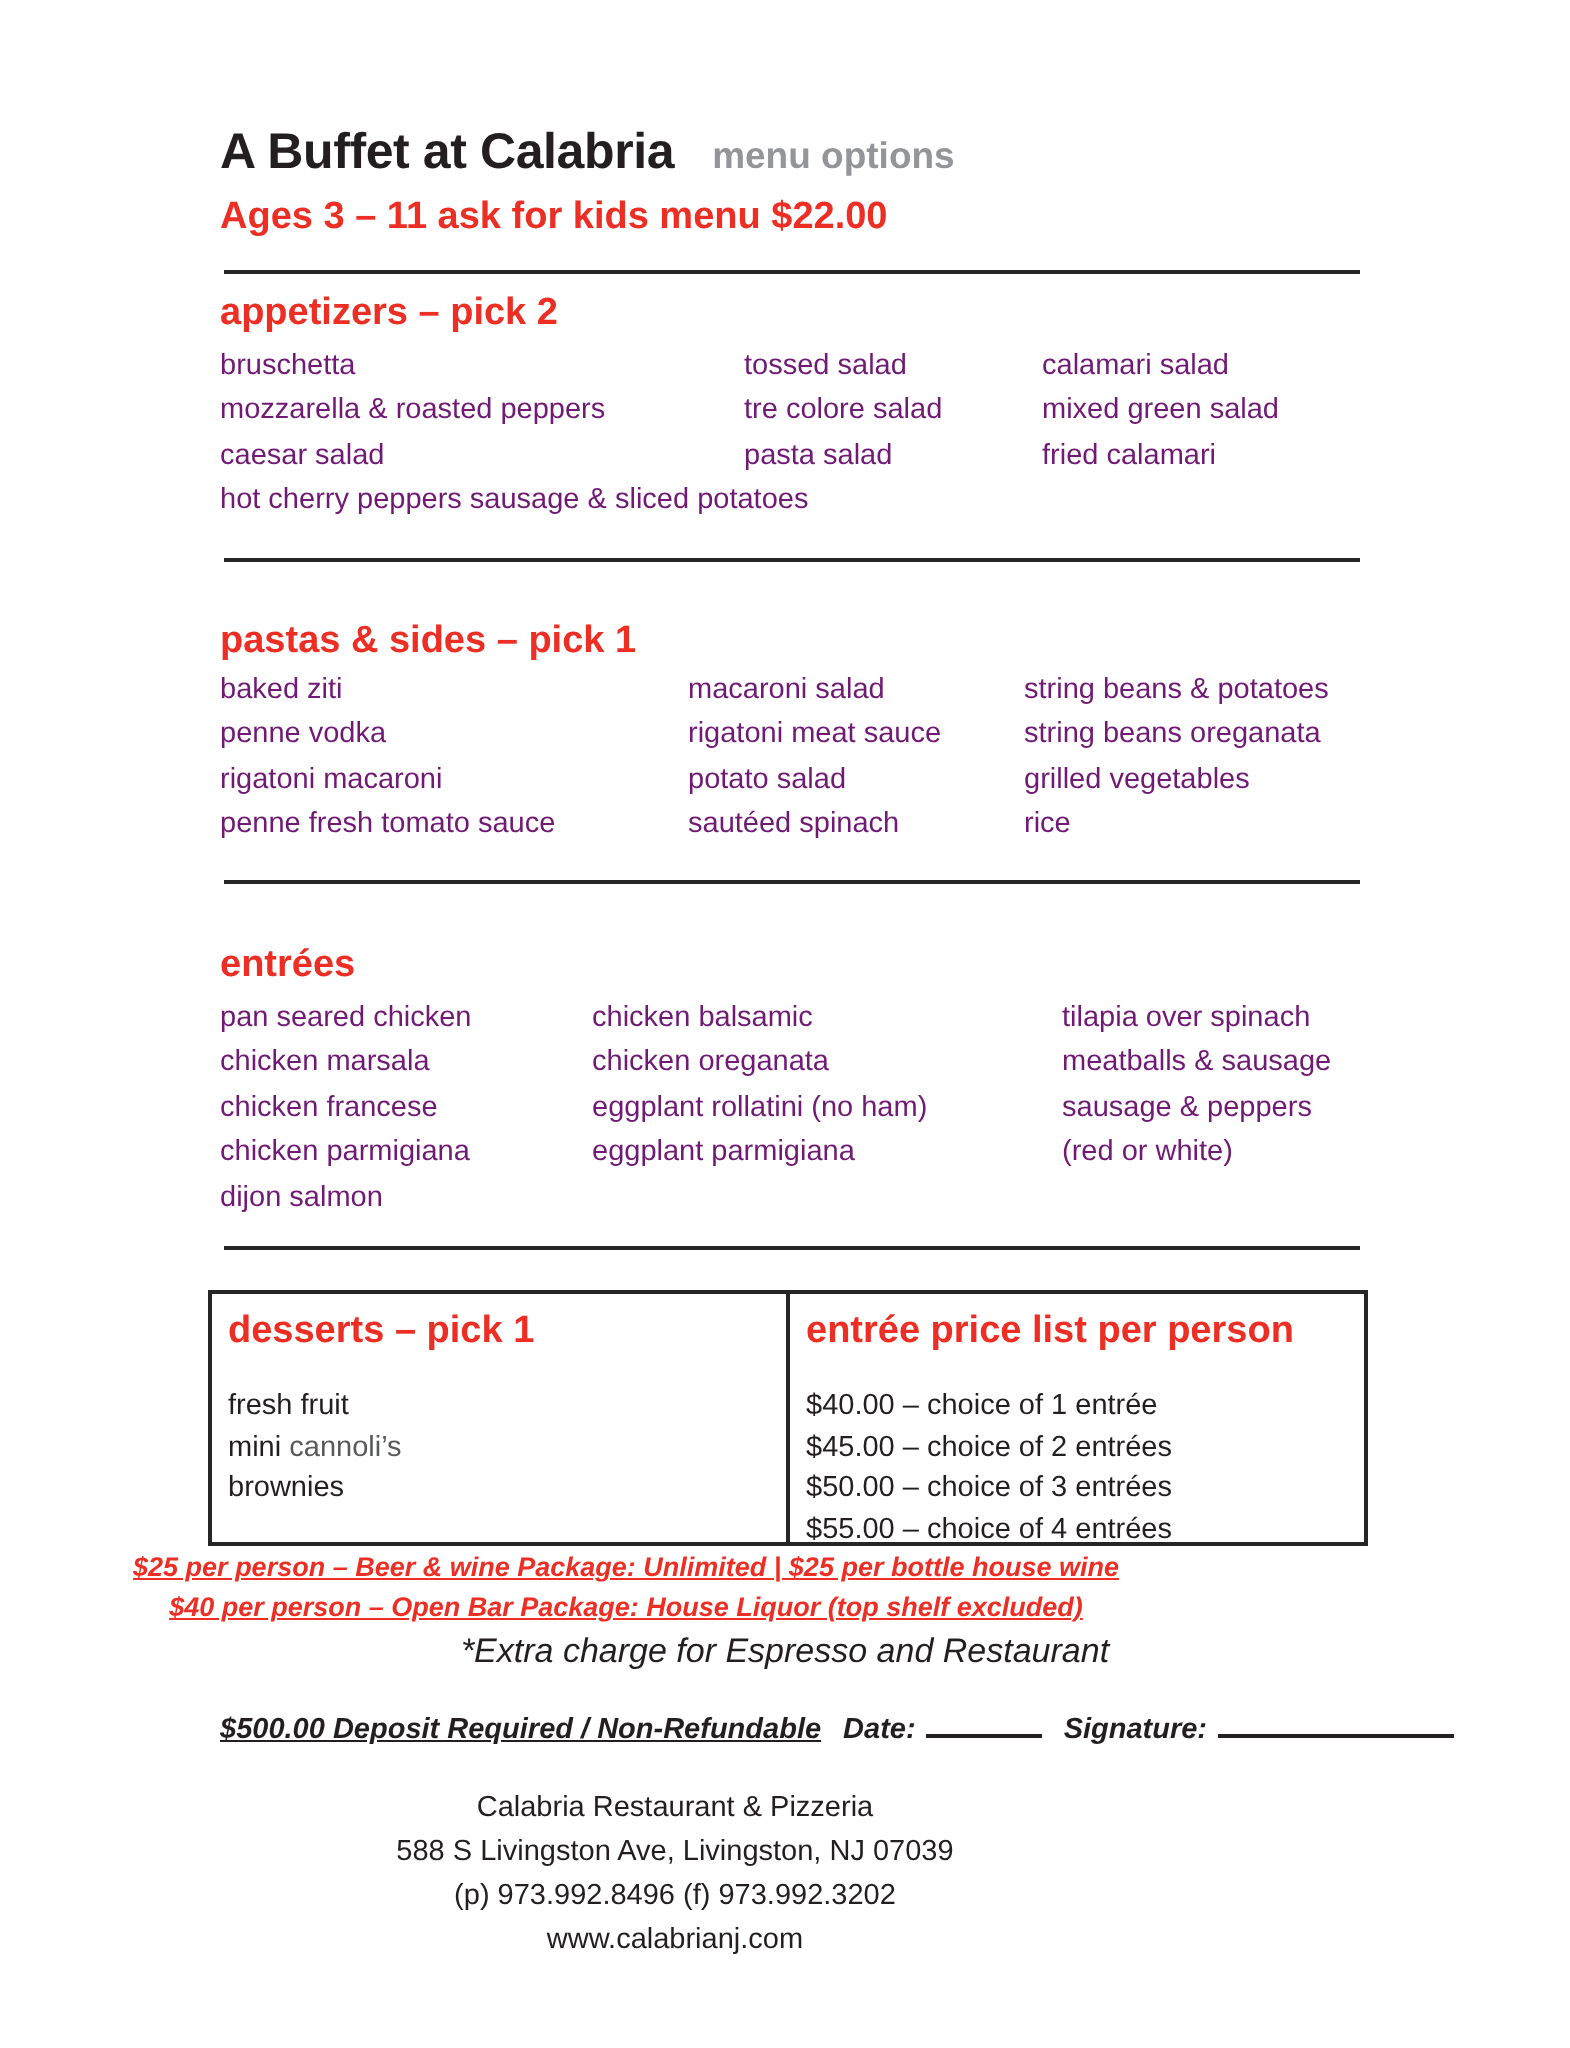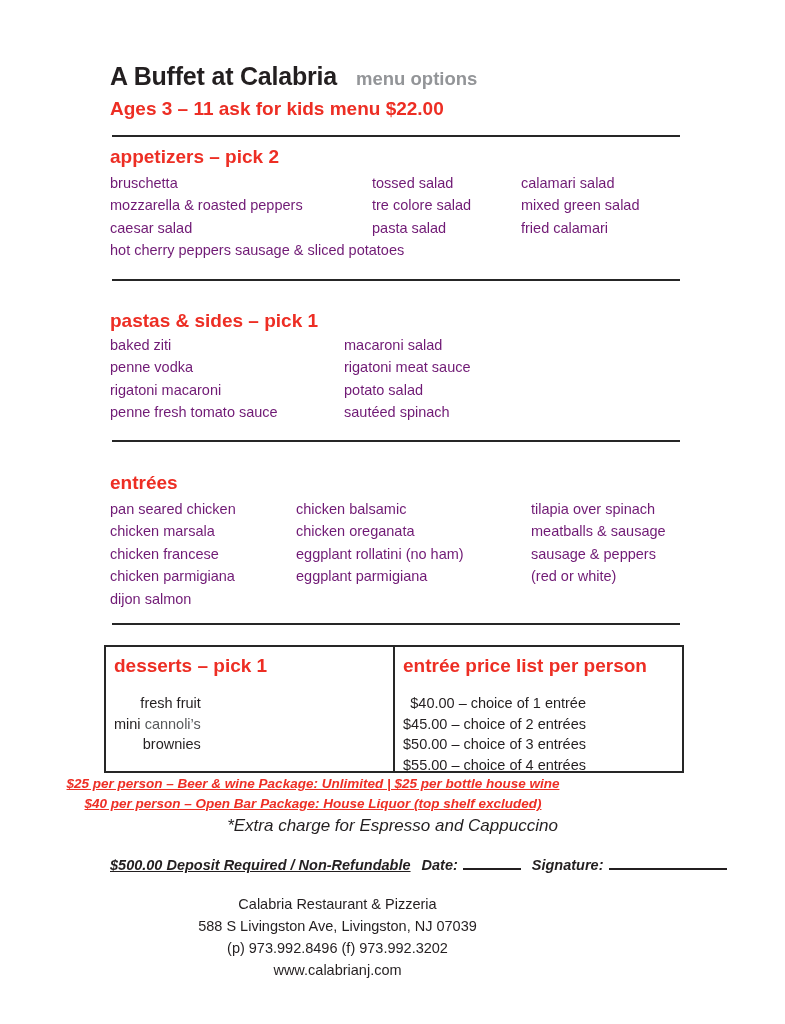--- a/index.html
+++ b/index.html
@@ -110,21 +110,20 @@
     font-weight: bold;
     color: #ed2e24;
     white-space: nowrap;
   }
   .box-list {
     position: absolute;
     font-size: 14.5px;
     color: #231f20;
     line-height: 20.5px;
     white-space: nowrap;
-    text-align: right;
   }
   .cannoli { color: #58595b; }
 
   
   .note-red {
     position: absolute;
     left: 0;
     width: 626px;
     text-align: center;
     font-size: 13.5px;
@@ -227,20 +226,26 @@
     <div>penne vodka</div>
     <div>rigatoni macaroni</div>
     <div>penne fresh tomato sauce</div>
   </div>
   <div class="col" style="left:344px; top:334px;">
     <div>macaroni salad</div>
     <div>rigatoni meat sauce</div>
     <div>potato salad</div>
     <div>sautéed spinach</div>
   </div>
+  <div class="col" style="left:512px; top:334px;">
+    <div>string beans &amp; potatoes</div>
+    <div>string beans oreganata</div>
+    <div>grilled vegetables</div>
+    <div>rice</div>
+  </div>
 
   <div class="sec-head" style="left:110px; top:472px;">entrées</div>
   <div class="col" style="left:110px; top:498px;">
     <div>pan seared chicken</div>
     <div>chicken marsala</div>
     <div>chicken francese</div>
     <div>chicken parmigiana</div>
     <div>dijon salmon</div>
   </div>
   <div class="col" style="left:296px; top:498px;">
@@ -270,21 +275,21 @@
     <div class="box-list" style="left:297px; top:46px;">
       <div>$40.00 – choice of 1 entrée</div>
       <div>$45.00 – choice of 2 entrées</div>
       <div>$50.00 – choice of 3 entrées</div>
       <div>$55.00 – choice of 4 entrées</div>
     </div>
   </div>
 
   <div class="note-red" style="top:776px;">$25 per person – Beer &amp; wine Package: Unlimited | $25 per bottle house wine</div>
   <div class="note-red" style="top:796px;">$40 per person – Open Bar Package: House Liquor (top shelf excluded)</div>
-  <div class="note-black" style="top:816px;">*Extra charge for Espresso and Cappuccino</div>
+  <div class="note-black" style="top:816px;">*Extra charge for Espresso and Restaurant</div>
 
   <div class="deposit-row">
     <span class="deposit-main">$500.00 Deposit Required / Non-Refundable</span>
     <span class="deposit-lbl">Date:</span>
     <span class="rule-short"></span>
     <span class="deposit-lbl">Signature:</span>
     <span class="rule-long"></span>
   </div>
 
   <div class="address">

